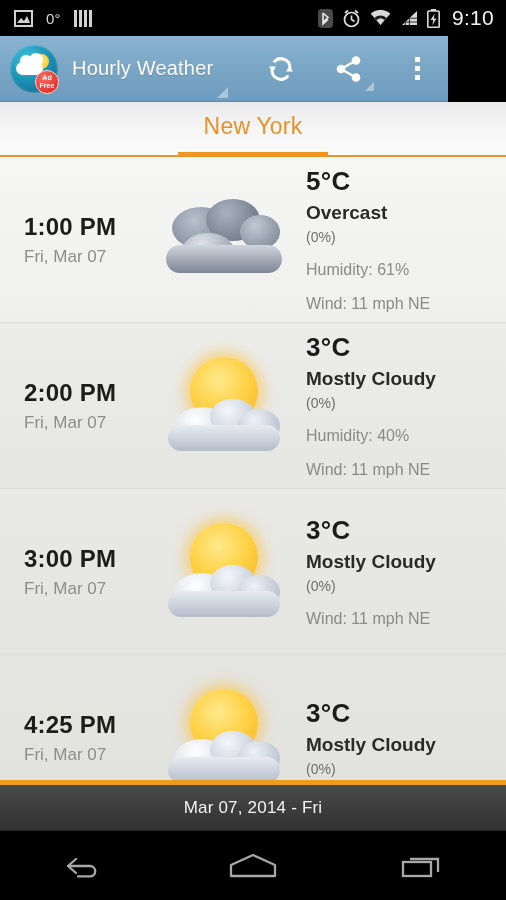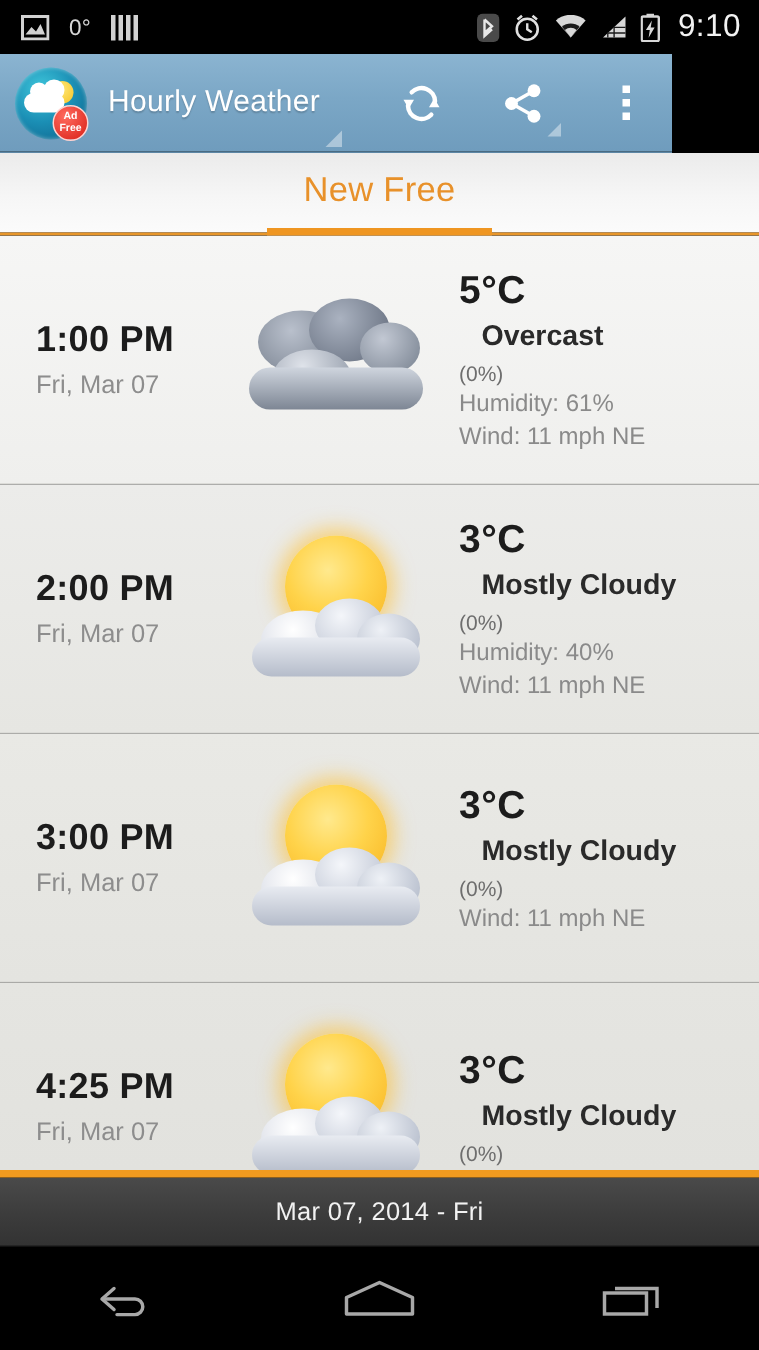--- a/index.html
+++ b/index.html
@@ -114,23 +114,23 @@
   .row.r3{ background:linear-gradient(to bottom,#e5e5e1 0%,#e1e1dd 100%); }
 
   .col-time{ width:150px; padding-left:24px; flex:0 0 auto; }
   .time{ font-size:24px; font-weight:bold; color:#1c1c1c; letter-spacing:.2px; }
   .date{ font-size:17px; color:#8d8d8d; margin-top:6px; }
 
   .col-icon{ width:150px; display:flex; align-items:center; justify-content:center; flex:0 0 auto; }
 
   .col-info{ flex:1 1 auto; padding-left:6px; }
   .temp{ font-size:26px; font-weight:bold; color:#1c1c1c; letter-spacing:.3px; }
-  .cond{ font-size:19px; font-weight:bold; color:#2a2a2a; margin-top:5px;margin-left:15px; }
+  .cond{ font-size:19px; font-weight:bold; color:#2a2a2a; margin-top:5px; }
   .precip{ font-size:14px; color:#6e6e6e; margin-top:5px; }
-  .meta{ font-size:16px; color:#8a8a8a; margin-top:4px; }
+  .meta{ font-size:16px; color:#8a8a8a; margin-top:16px; }
 
   
   .wicon{ position:relative; width:130px; height:110px; }
   .wicon .sunball{
     position:absolute; left:30px; top:6px; width:68px; height:68px; border-radius:50%;
     background:radial-gradient(circle at 42% 34%, #ffe98d 0%, #ffd34a 45%, #f7b21d 100%);
     box-shadow:0 0 13px 5px rgba(255,190,40,.55);
   }
   .wicon .cl{
     position:absolute; border-radius:50%;
@@ -256,21 +256,21 @@
         <span class="dots">
             <i></i>
             <i></i>
             <i></i>
           </span>
       </div>
     </div>
   </div>
 
   <div class="tabbar">
-    <div class="tab">New Free</div>
+    <div class="tab">New York</div>
     <div class="tab-indicator"></div>
   </div>
 
   <div class="list">
 
     <div class="row r0">
       <div class="col-time">
         <div class="time">1:00 PM</div>
         <div class="date">Fri, Mar 07</div>
       </div>

